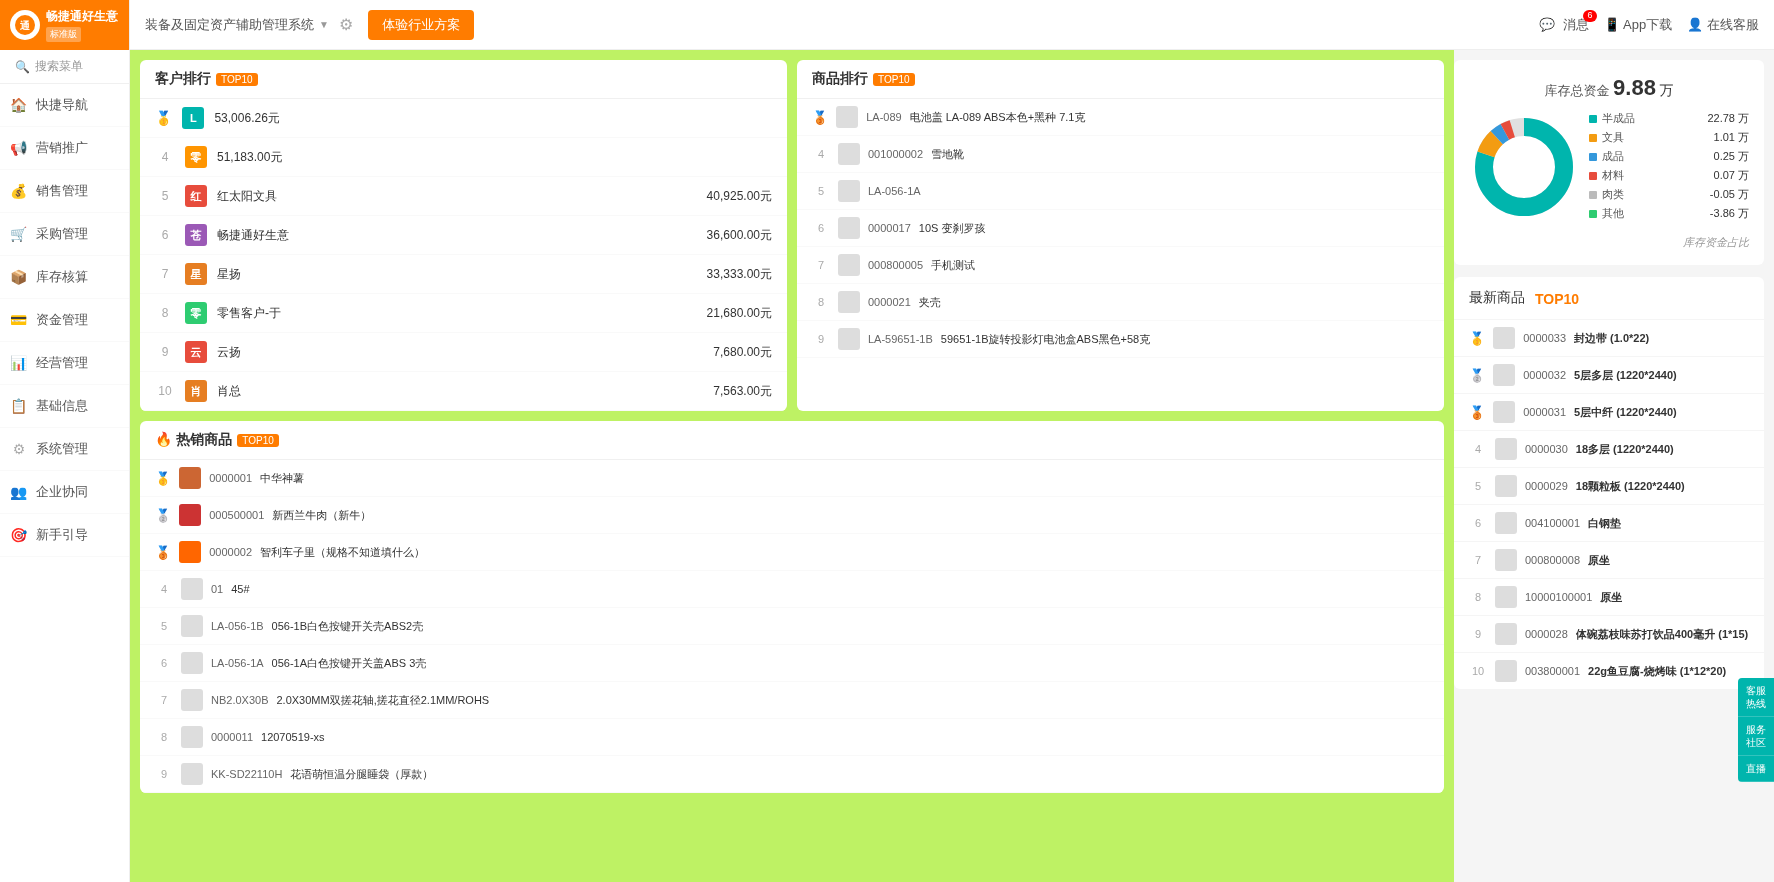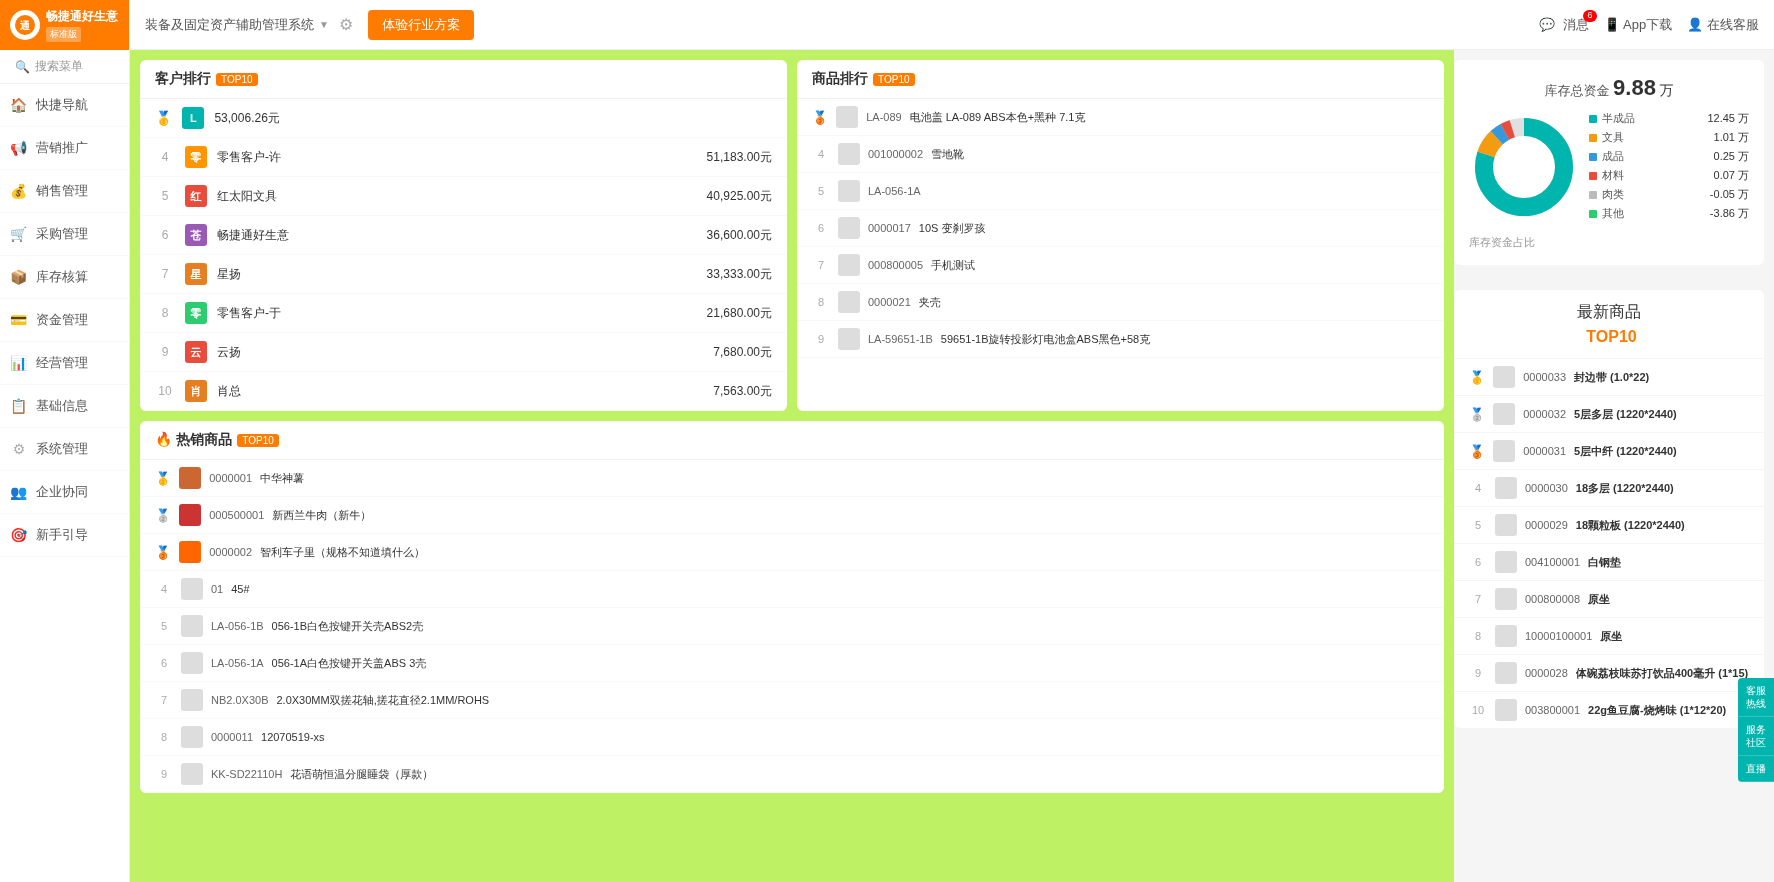--- a/index.html
+++ b/index.html
@@ -157,21 +157,21 @@
 
     
     .right-panel {
       width: 320px;
       flex-shrink: 0;
       overflow-y: auto;
       background: #f5f5f5;
       padding: 0 10px 14px 0;
       display: flex;
       flex-direction: column;
-      gap: 25px;
+      gap: 12px;
       padding-top: 10px;
     }
 
     
     .card {
       background: #fff;
       border-radius: 6px;
       overflow: hidden;
     }
 
@@ -319,40 +319,40 @@
     }
     .legend-dot {
       width: 8px;
       height: 8px;
       border-radius: 1px;
       flex-shrink: 0;
     }
     .legend-name { flex: 1; color: #555; }
     .legend-value { color: #333; font-weight: 500; }
     .inventory-label {
-      text-align: left;
+      text-align: right;
       font-size: 11px;
       color: #999;
       margin-top: 5px;
+      font-style: italic;
     }
 
     
     .latest-card {
       background: #fff;
       border-radius: 6px;
       overflow: hidden;
     }
     .latest-header {
       padding: 12px 15px;
-      font-size: 16px;
+      font-size: 14px;
       color: #333;
       display: flex;
-      align-items: center;
+      align-items: flex-end;
       gap: 5px;
-      flex-direction: column;
     }
     .latest-header .highlight { color: #ff7c00; font-weight: bold; }
     .latest-row {
       display: flex;
       align-items: center;
       padding: 7px 15px;
       border-top: 1px solid #f5f5f5;
       gap: 8px;
     }
     .latest-rank {
@@ -530,21 +530,20 @@
           <div class="rank-table">
 
             <div class="rank-row">
               <span class="rank-medal">🥇</span>
               <div class="rank-avatar" style="background:#00b5ad;">L</div>
               <span class="rank-amount">53,006.26元</span>
             </div>
             <div class="rank-row">
               <span class="rank-num">4</span>
               <div class="rank-avatar" style="background:#ff9500;">零</div>
-              <span class="rank-name">零售客户-许</span>
               <span class="rank-amount">51,183.00元</span>
             </div>
             <div class="rank-row">
               <span class="rank-num">5</span>
               <div class="rank-avatar" style="background:#e74c3c;">红</div>
               <span class="rank-name">红太阳文具</span>
               <span class="rank-amount">40,925.00元</span>
             </div>
             <div class="rank-row">
               <span class="rank-num">6</span>
@@ -720,21 +719,21 @@
 
               <circle cx="55" cy="55" r="40" fill="none" stroke="#e74c3c" stroke-width="18" stroke-dasharray="8 243" stroke-dashoffset="-231" transform="rotate(-90 55 55)"></circle>
 
               <circle cx="55" cy="55" r="28" fill="#fff"></circle>
             </svg>
           </div>
           <div class="inventory-legend">
             <div class="legend-item">
               <div class="legend-dot" style="background:#00b5ad;"></div>
               <span class="legend-name">半成品</span>
-              <span class="legend-value">12.45 万</span>
+              <span class="legend-value">22.78 万</span>
             </div>
             <div class="legend-item">
               <div class="legend-dot" style="background:#f39c12;"></div>
               <span class="legend-name">文具</span>
               <span class="legend-value">1.01 万</span>
             </div>
             <div class="legend-item">
               <div class="legend-dot" style="background:#3498db;"></div>
               <span class="legend-name">成品</span>
               <span class="legend-value">0.25 万</span>

